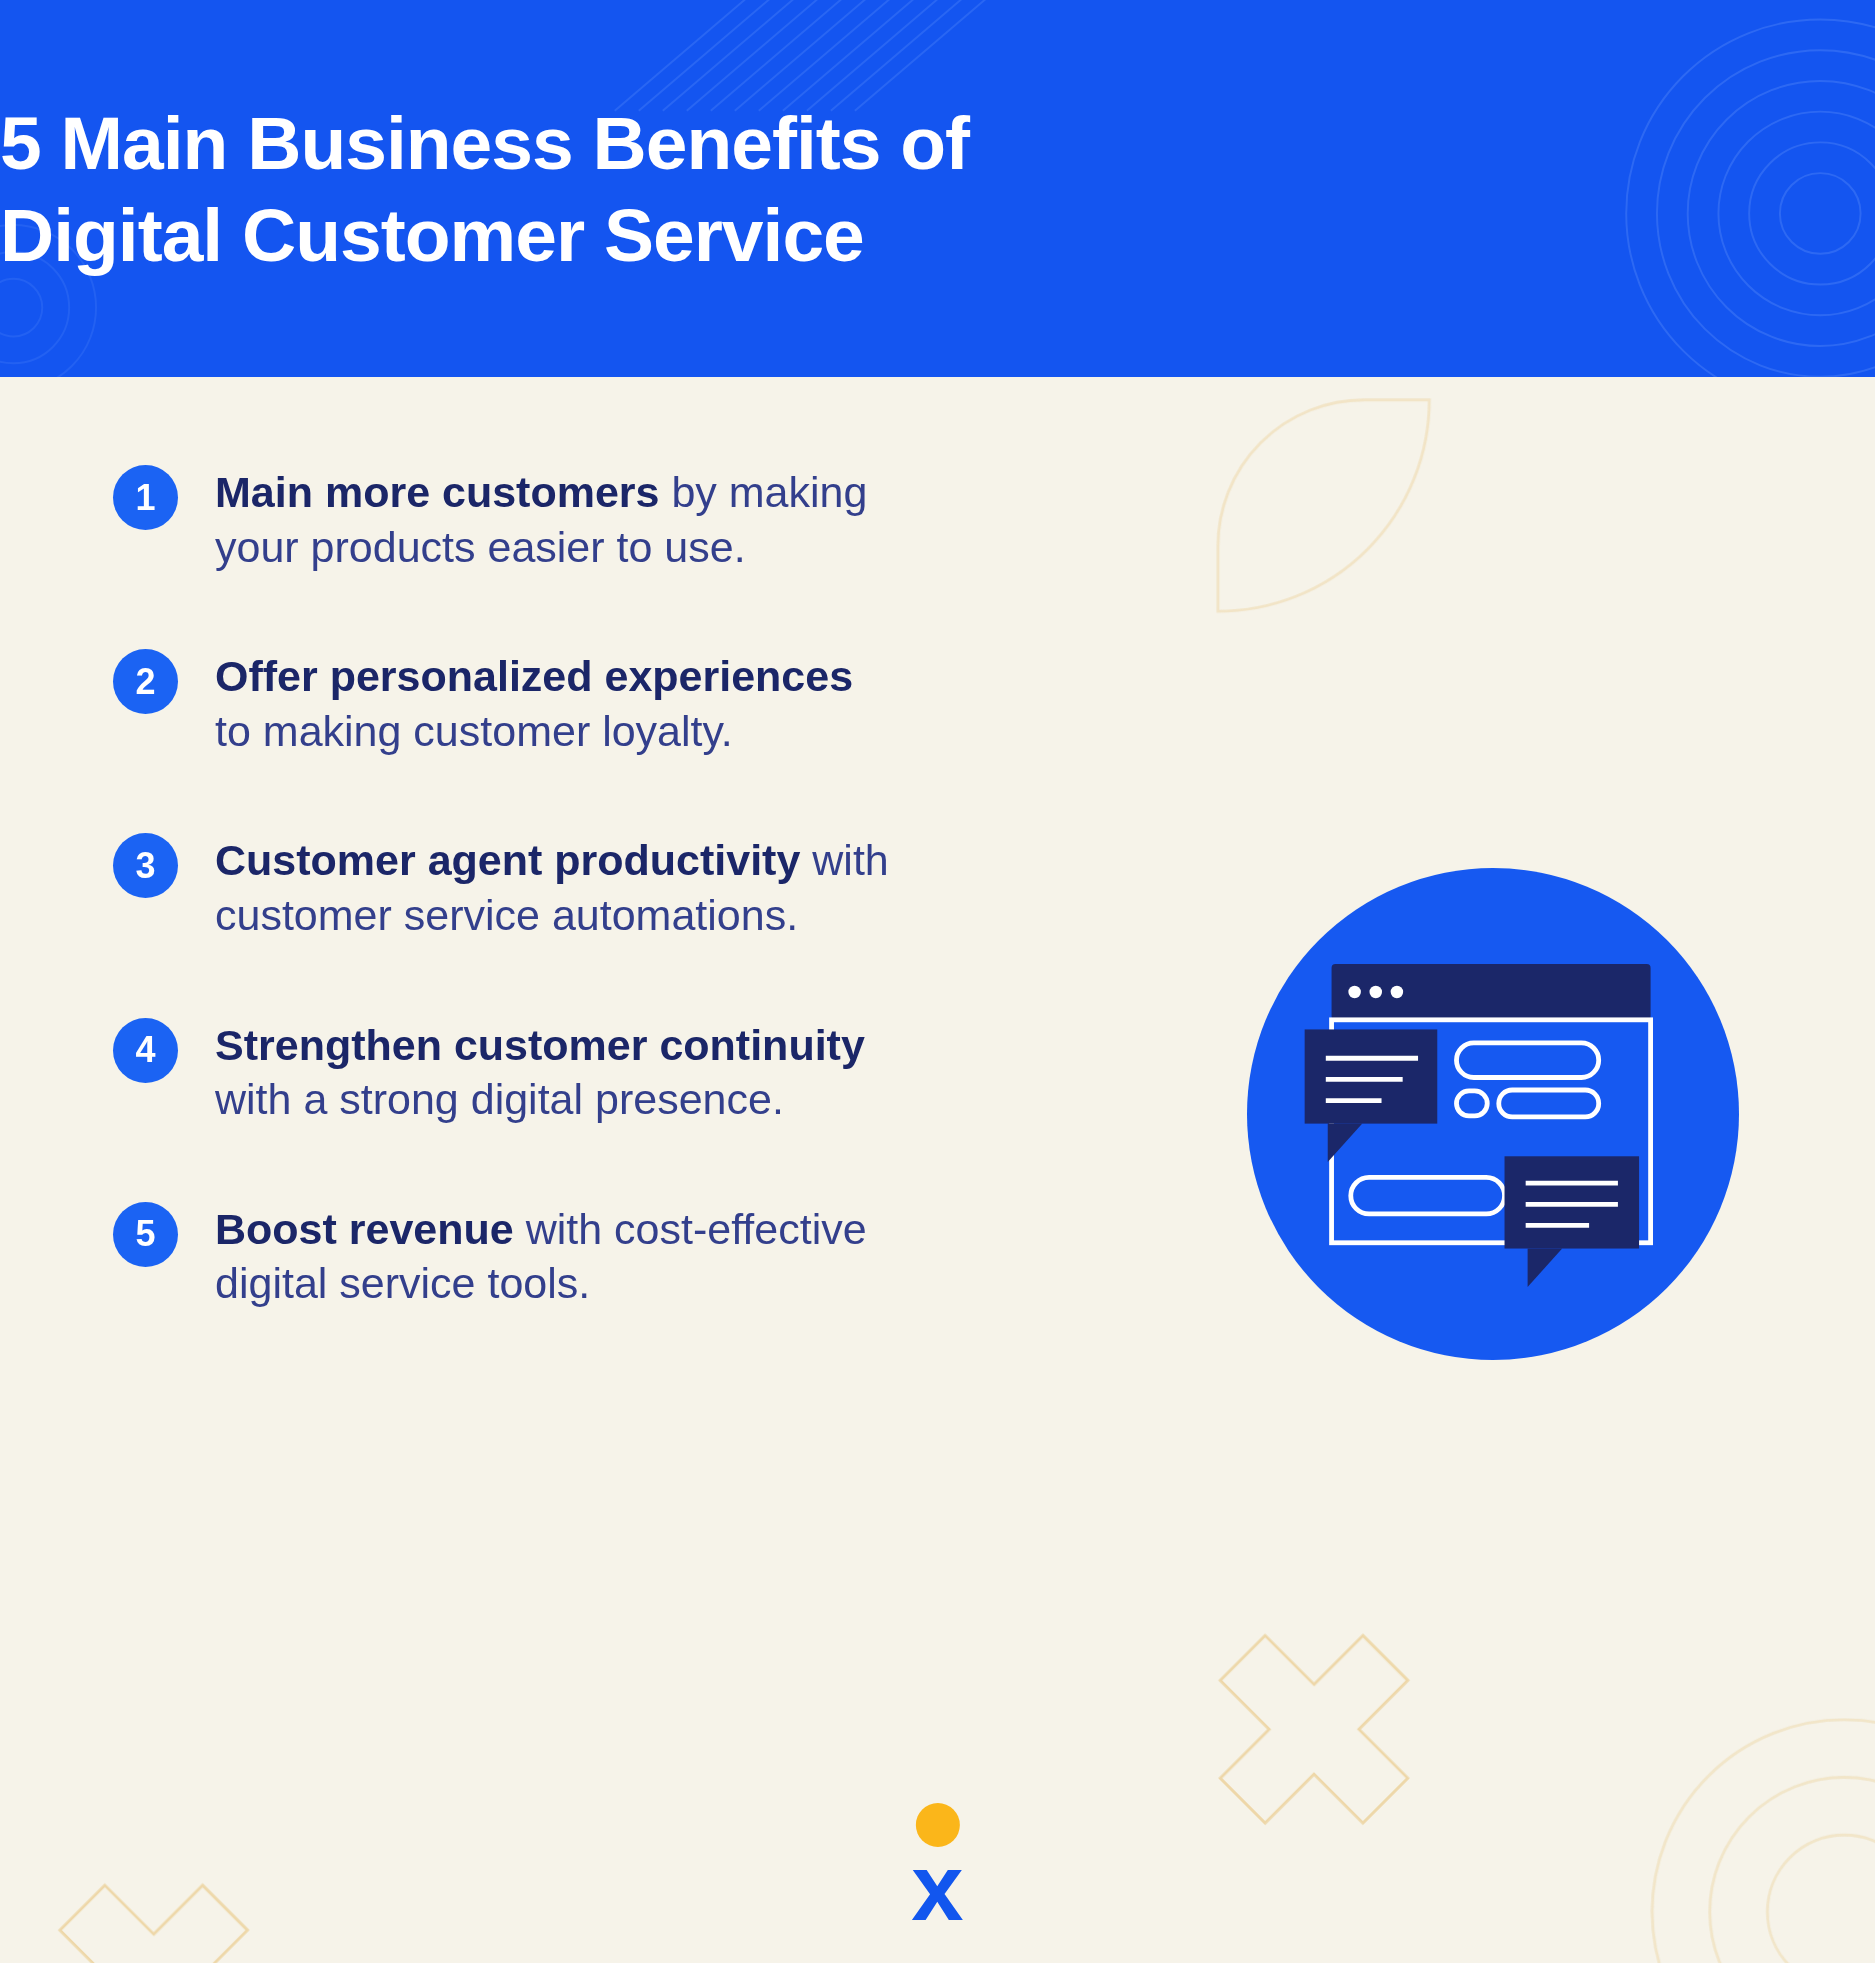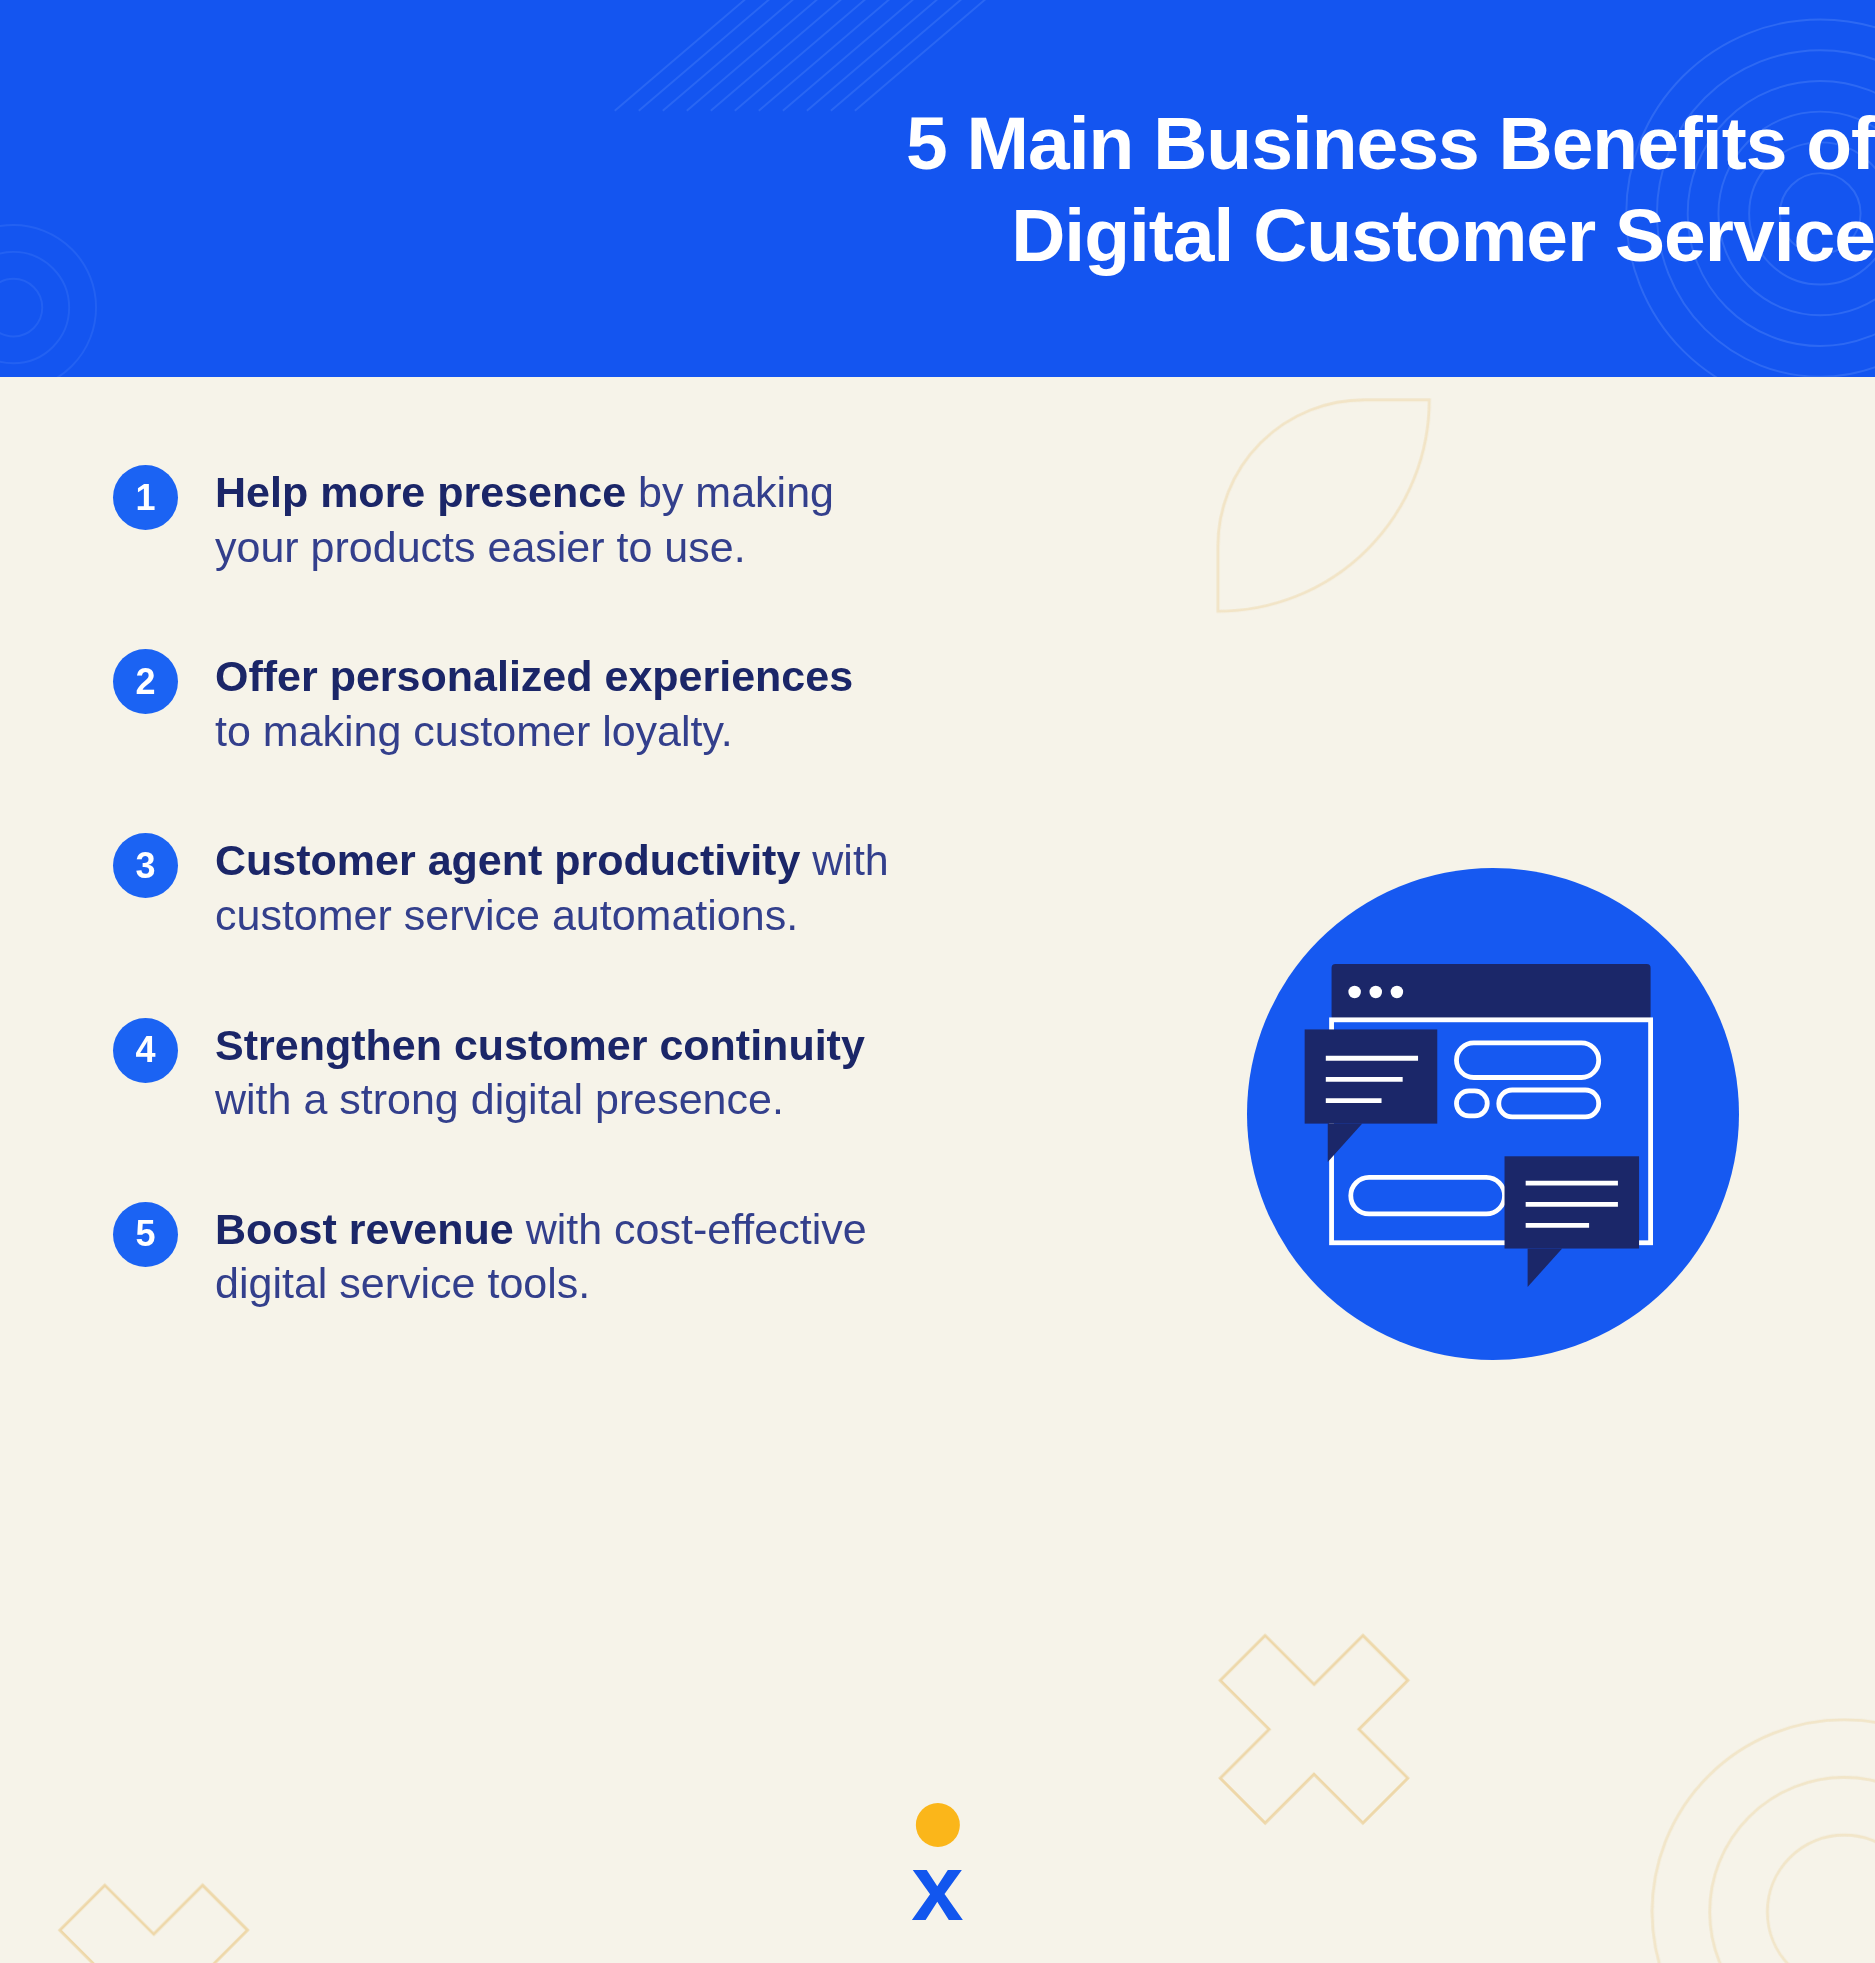--- a/index.html
+++ b/index.html
@@ -26,21 +26,21 @@
   }
   .header-decor{
     position:absolute;
     inset:0;
     pointer-events:none;
   }
   .title{
     position:relative;
     margin:0;
     padding-top:98px;
-    text-align:right;
+    text-align:left;
     color:#ffffff;
     font-size:75px;
     line-height:1.22;
     font-weight:700;
     letter-spacing:-1px;
   }
   
   .benefits{
     position:relative;
     margin:88px 0 0 113px;
@@ -162,21 +162,21 @@
     <h1 class="title">
       <span>5 Main Business Benefits of</span><br>
       <span>Digital Customer Service</span>
     </h1>
   </div>
 
   <div class="benefits">
 
     <div class="benefit">
       <div class="badge">1</div>
-      <p class="benefit-text"><strong>Help more presence</strong><span> by making</span><br><span>your products easier to use.</span></p>
+      <p class="benefit-text"><strong>Main more customers</strong><span> by making</span><br><span>your products easier to use.</span></p>
     </div>
 
     <div class="benefit">
       <div class="badge">2</div>
       <p class="benefit-text"><strong>Offer personalized experiences</strong><span></span><br><span>to making customer loyalty.</span></p>
     </div>
 
     <div class="benefit">
       <div class="badge">3</div>
       <p class="benefit-text"><strong>Customer agent productivity</strong><span> with</span><br><span>customer service automations.</span></p>

